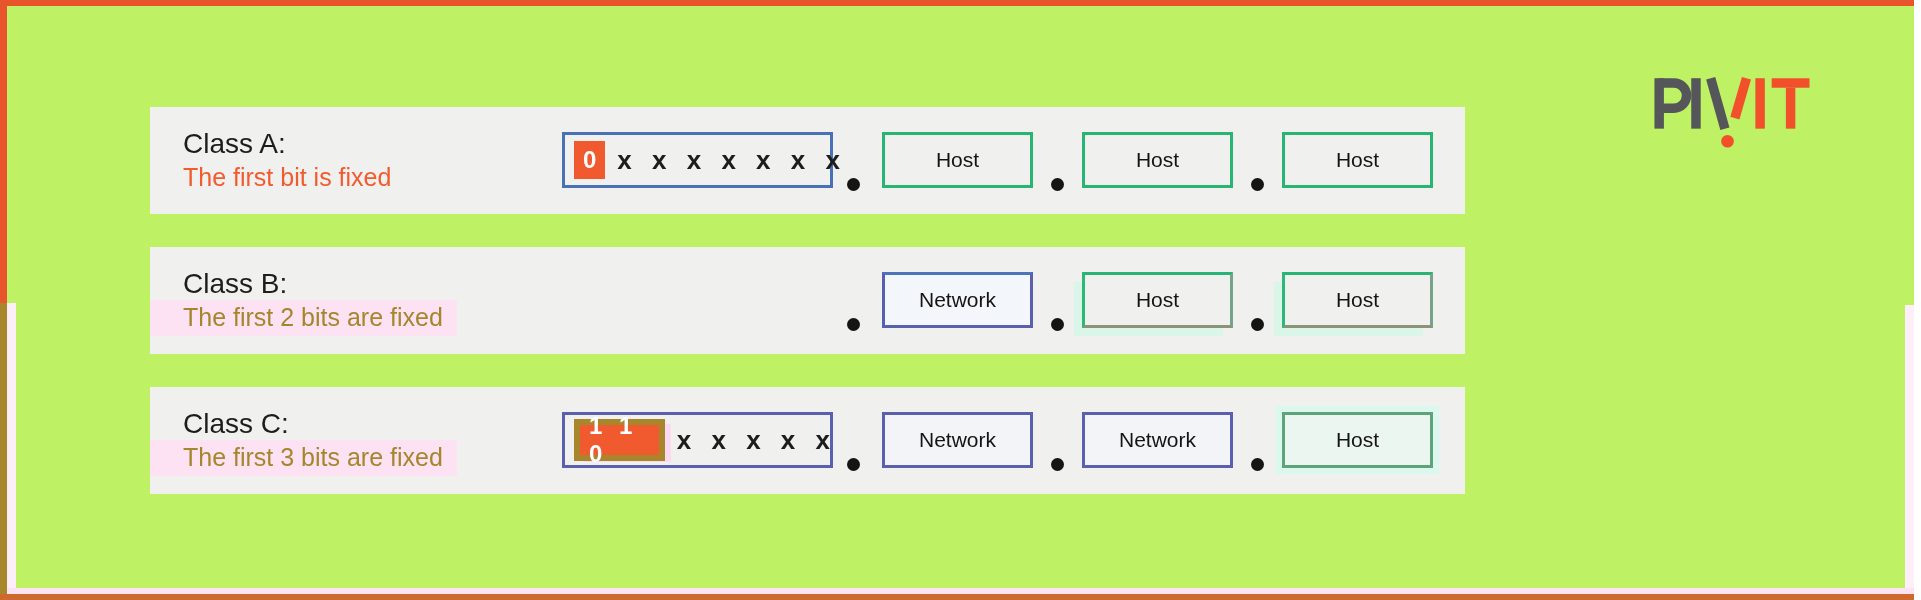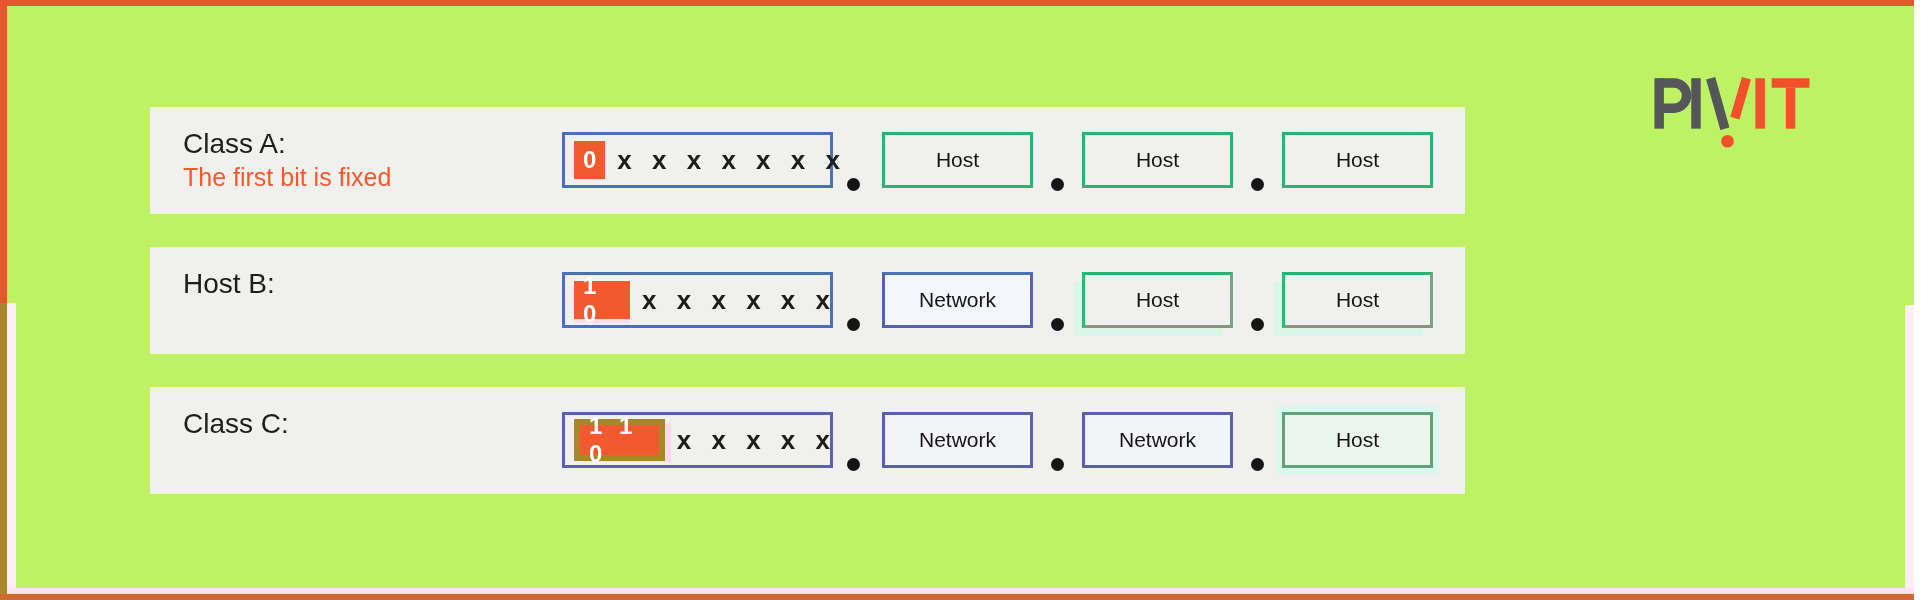--- a/index.html
+++ b/index.html
@@ -97,35 +97,33 @@
     </div>
     <span class="dot dot-1"></span>
     <div class="octet oct-1 box-host-clean">Host</div>
     <span class="dot dot-2"></span>
     <div class="octet oct-2 box-host-clean">Host</div>
     <span class="dot dot-3"></span>
     <div class="octet oct-3 box-host-clean">Host</div>
   </section>
 
   <section class="row row-b">
-    <div class="class-label">Host B:</div>
-    <div class="bitbox">
-      <span class="bitcell">1 0</span>
-      <span class="xbits">x x x x x x</span>
-    </div>
+    <div class="class-label">Class B:</div>
+    <div class="subtitle-wrap">The first 2 bits are fixed</div>
     <span class="dot dot-1"></span>
     <div class="octet oct-1 box-net-b">Network</div>
     <span class="dot dot-2"></span>
     <div class="octet oct-2 box-host-b">Host</div>
     <span class="dot dot-3"></span>
     <div class="octet oct-3 box-host-b">Host</div>
   </section>
 
   <section class="row row-c">
     <div class="class-label">Class C:</div>
+    <div class="subtitle-wrap">The first 3 bits are fixed</div>
     <div class="bitbox">
       <span class="bitcell">1 1 0</span>
       <span class="xbits">x x x x x</span>
     </div>
     <span class="dot dot-1"></span>
     <div class="octet oct-1 box-net-c">Network</div>
     <span class="dot dot-2"></span>
     <div class="octet oct-2 box-net-c">Network</div>
     <span class="dot dot-3"></span>
     <div class="octet oct-3 box-host-c">Host</div>

